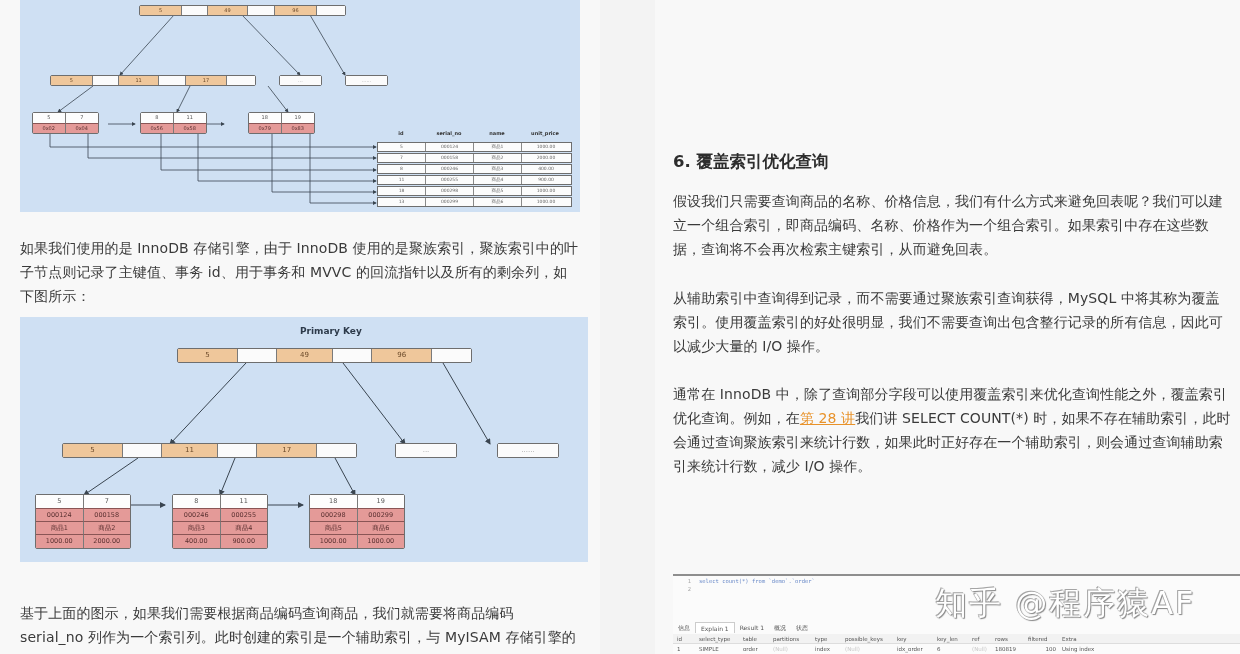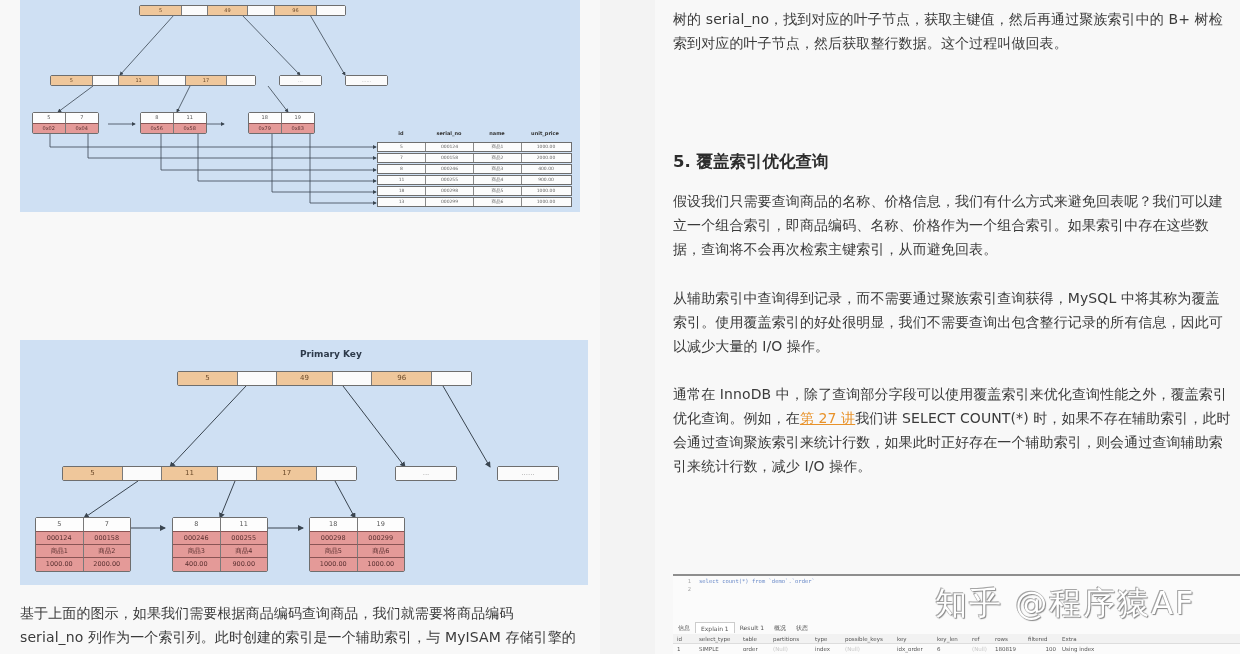--- a/index.html
+++ b/index.html
@@ -186,22 +186,23 @@
       </div>
       <div class="rt-row">
         <span style="width:48px">13</span>
         <span style="width:48px">000299</span>
         <span style="width:48px">商品6</span>
         <span style="width:48px">1000.00</span>
       </div>
     </div>
   </div>
 
-
-  <div class="diagram d2" style="left:20px; top:340px; width:568px; height:245px;">
+  <p class="para" style="left:20px; top:236px; width:560px;">如果我们使用的是 InnoDB 存储引擎，由于 InnoDB 使用的是聚族索引，聚族索引中的叶子节点则记录了主键值、事务 id、用于事务和 MVVC 的回流指针以及所有的剩余列，如下图所示：</p>
+
+  <div class="diagram d2" style="left:20px; top:317px; width:568px; height:245px;">
     <svg class="lines" width="560" height="245">
       <defs>
           <marker id="ar2" markerWidth="6" markerHeight="6" refX="5" refY="3" orient="auto">
             <path d="M0,0 L6,3 L0,6 z" fill="#3a4550"></path>
           </marker>
         </defs>
       <g stroke="#3a4550" stroke-width="1" fill="none" marker-end="url(#ar2)">
         <line x1="226" y1="46" x2="150" y2="127"></line>
         <line x1="323" y1="46" x2="385" y2="127"></line>
         <line x1="423" y1="46" x2="470" y2="127"></line>
@@ -296,26 +297,25 @@
       </div>
     </div>
   </div>
 
   <p class="para" style="left:20px; top:601px; width:560px;">基于上面的图示，如果我们需要根据商品编码查询商品，我们就需要将商品编码 serial_no 列作为一个索引列。此时创建的索引是一个辅助索引，与 MyISAM 存储引擎的主键索引的</p>
 </div>
 
 <div class="gap"></div>
 
 <div class="col col-right">
-  <p class="para" style="left:18px; top:7px; width:560px;">树的 serial_no，找到对应的叶子节点，获取主键值，然后再通过聚族索引中的 B+ 树检索到对应的叶子节点，然后获取整行数据。这个过程叫做回表。</p>
-  <h3 class="heading" style="left:18px; top:151px;">5. 覆盖索引优化查询</h3>
+  <h3 class="heading" style="left:18px; top:151px;">6. 覆盖索引优化查询</h3>
   <p class="para" style="left:18px; top:189px; width:560px;">假设我们只需要查询商品的名称、价格信息，我们有什么方式来避免回表呢？我们可以建立一个组合索引，即商品编码、名称、价格作为一个组合索引。如果索引中存在这些数据，查询将不会再次检索主键索引，从而避免回表。</p>
   <p class="para" style="left:18px; top:286px; width:560px;">从辅助索引中查询得到记录，而不需要通过聚族索引查询获得，MySQL 中将其称为覆盖索引。使用覆盖索引的好处很明显，我们不需要查询出包含整行记录的所有信息，因此可以减少大量的 I/O 操作。</p>
   <p class="para" style="left:18px; top:382px; width:560px;">
-    <span>通常在 InnoDB 中，除了查询部分字段可以使用覆盖索引来优化查询性能之外，覆盖索引优化查询。例如，在</span><a class="link">第 27 讲</a><span>我们讲 SELECT COUNT(*) 时，如果不存在辅助索引，此时会通过查询聚族索引来统计行数，如果此时正好存在一个辅助索引，则会通过查询辅助索引来统计行数，减少 I/O 操作。</span>
+    <span>通常在 InnoDB 中，除了查询部分字段可以使用覆盖索引来优化查询性能之外，覆盖索引优化查询。例如，在</span><a class="link">第 28 讲</a><span>我们讲 SELECT COUNT(*) 时，如果不存在辅助索引，此时会通过查询聚族索引来统计行数，如果此时正好存在一个辅助索引，则会通过查询辅助索引来统计行数，减少 I/O 操作。</span>
   </p>
 </div>
 
 <div class="explain">
   <div class="sql-line" style="left:4px; top:2px;">
     <span class="ln">1</span><span>select count(*) from `demo`.`order`</span>
   </div>
   <div class="sql-line" style="left:4px; top:10px;">
     <span class="ln">2</span><span></span>
   </div>

